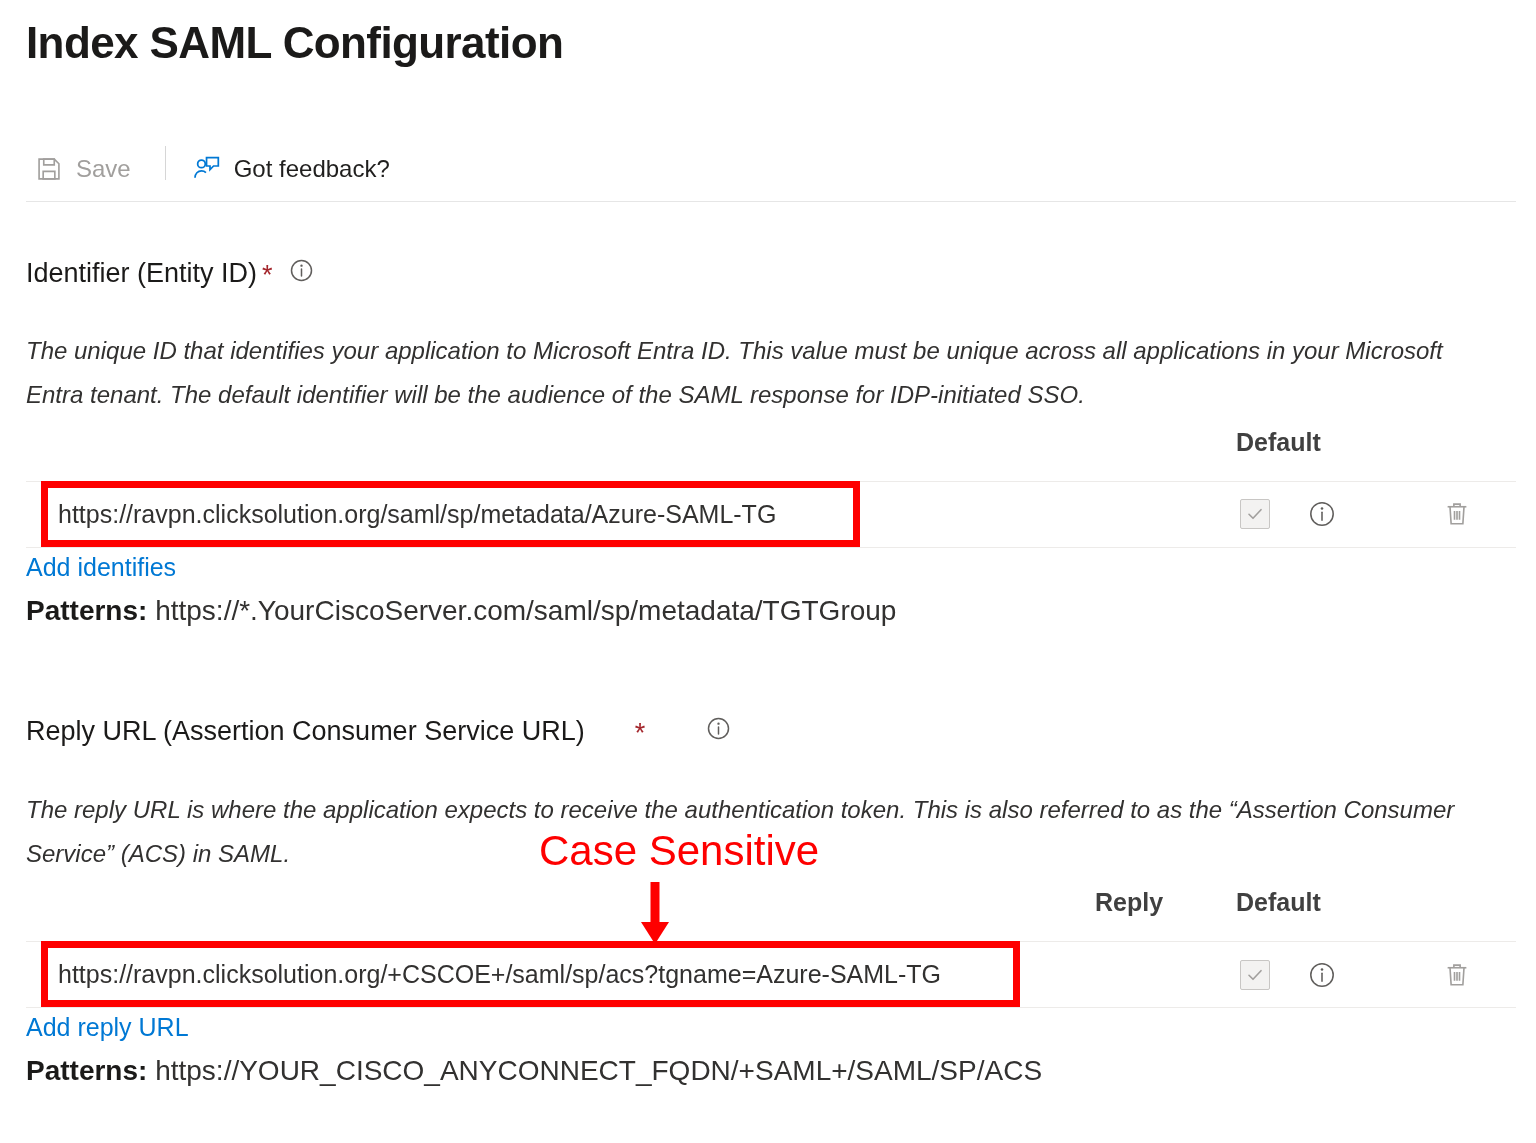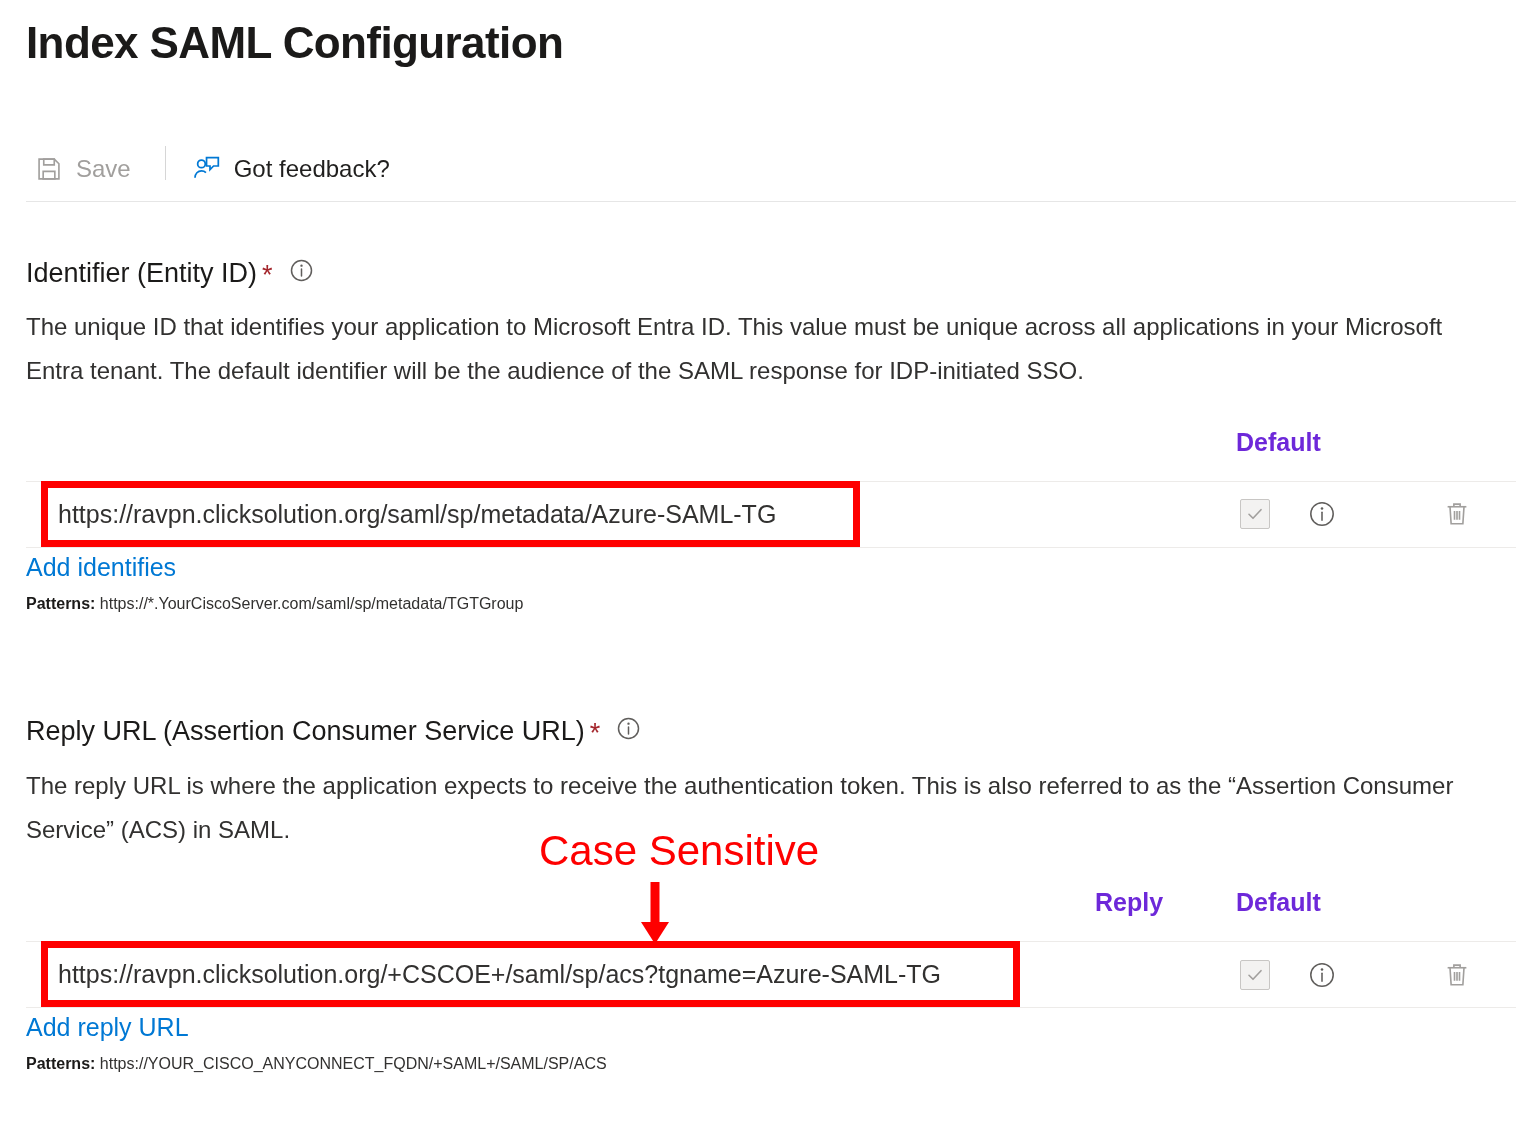--- a/index.html
+++ b/index.html
@@ -94,32 +94,34 @@
     position: relative;
     top: 4px;
   }
   .info-circle {
     margin-left: 16px;
     display: inline-flex;
     align-items: center;
   }
   .field-desc {
     position: absolute;
+    font-style: italic;
     font-size: 24px;
     line-height: 44px;
     color: #323130;
     width: 1460px;
+    margin-top: 24px;
   }
 
   
   .col-head {
     position: absolute;
     font-size: 25px;
     font-weight: 600;
-    color: #6d28d9;
+    color: #404040;
     white-space: nowrap;
   }
   .row-rule {
     position: absolute;
     height: 1px;
     background: #edebe9;
     left: 26px;
     width: 1490px;
   }
   .value-text {
@@ -151,21 +153,21 @@
   .link {
     position: absolute;
     font-size: 25px;
     color: #0078d4;
     cursor: pointer;
     white-space: nowrap;
   }
 
   .patterns {
     position: absolute;
-    font-size: 16px;
+    font-size: 28px;
     color: #323130;
     white-space: nowrap;
   }
   .patterns b { font-weight: 700; color: #1b1a19; }
 
   
   .redbox {
     position: absolute;
     border: 7px solid #fe0000;
     background: transparent;
@@ -263,21 +265,21 @@
 
 <div class="link" style="left:26px; top:553px;">Add identifies</div>
 
 <div class="patterns" style="left:26px; top:595px;">
   <b>Patterns:</b>
   <span>https://*.YourCiscoServer.com/saml/sp/metadata/TGTGroup</span>
 </div>
 
 <div class="redbox" style="left:41px; top:481px; width:819px; height:66px;"></div>
 
-<div class="field-label" style="left:26px; top:716px;">
+<div class="field-label" style="left:26px; top:716px;gap:45px;">
   <span>Reply URL (Assertion Consumer Service URL)</span>
   <span class="req-star">*</span>
   <span class="info-circle">
     <svg width="25" height="25" viewBox="0 0 20 20" fill="none" stroke="#605e5c" stroke-width="1.2">
       <circle cx="10" cy="10" r="8"></circle>
       <circle cx="10" cy="6.1" r="0.95" fill="#605e5c" stroke="none"></circle>
       <path d="M10 8.8v5.6" stroke-linecap="round"></path>
     </svg>
   </span>
 </div>

